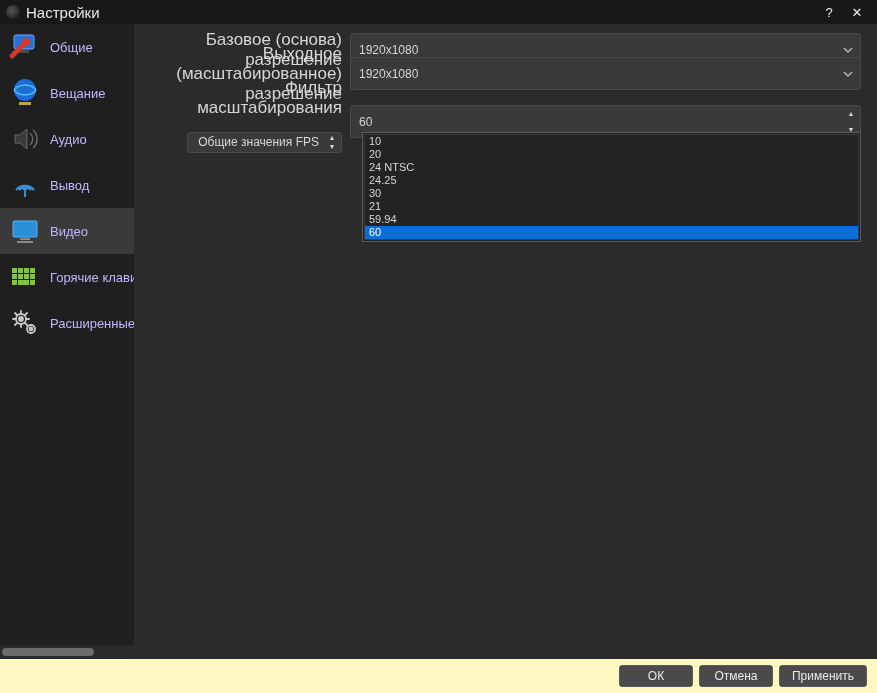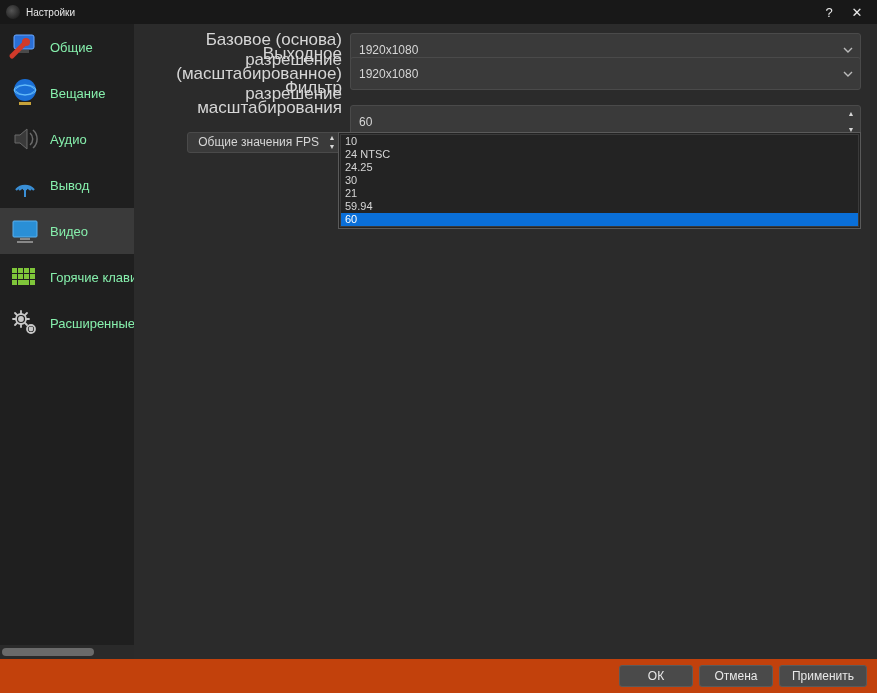--- a/index.html
+++ b/index.html
@@ -23,21 +23,21 @@
       padding: 0 6px;
       color: #e8e8e8;
     }
     .titlebar .app-icon {
       width: 14px; height: 14px;
       border-radius: 50%;
       background: radial-gradient(circle at 40% 40%, #555, #111);
       margin-right: 6px;
       flex-shrink: 0;
     }
-    .titlebar .title-text { flex: 1; font-size: 10px; }
+    .titlebar .title-text { flex: 1; font-size: 15px; }
     .titlebar .title-btn {
       width: 28px; height: 24px;
       display: flex; align-items: center; justify-content: center;
       font-size: 13px; color: #e8e8e8;
     }
     
     .main {
       flex: 1;
       display: flex;
       background: #2b2b2b;
@@ -51,21 +51,21 @@
       flex-direction: column;
       position: relative;
     }
     .sidebar-items { flex: 1; overflow: hidden; }
     .sidebar-item {
       height: 46px;
       display: flex;
       align-items: center;
       padding-left: 8px;
       gap: 8px;
-      color: #86efac;
+      color: #c4b5fd;
       white-space: nowrap;
       overflow: hidden;
       cursor: default;
     }
     .sidebar-item.selected { background: #3a3a3a; }
     .sidebar-icon {
       width: 34px; height: 34px;
       display: flex; align-items: center; justify-content: center;
       flex-shrink: 0;
     }
@@ -147,21 +147,21 @@
       position: absolute; right: 2px; top: 0; bottom: 0;
       width: 14px; display: flex; flex-direction: column;
     }
     .fps-label-input .spinner div {
       flex: 1; display: flex; align-items: center; justify-content: center;
       font-size: 7px; line-height: 1;
     }
     
     .dropdown-list {
       position: absolute;
-      left: 204px; right: 16px;
+      left: 228px; right: 16px;
       top: 108px;
       background: #232323;
       border: 1px solid #5a5a5a;
       font-size: 11px;
     }
     .dropdown-inner {
       border: 1px solid #3a3a3a;
       margin: 1px;
     }
     .dropdown-option {
@@ -171,21 +171,21 @@
       color: #d6d6d6;
       white-space: nowrap;
     }
     .dropdown-option.sel {
       background: #0a6fd8;
       color: #fff;
     }
     
     .footer {
       height: 34px;
-      background: #c2410c;
+      background: #fef9c3;
       display: flex;
       align-items: center;
       justify-content: flex-end;
       gap: 6px;
       padding: 0 10px;
     }
     .btn {
       min-width: 74px;
       height: 22px;
       background: #4a4a4a;
@@ -368,20 +368,21 @@
         <div class="spinner">
             <div>▲</div>
             <div>▼</div>
           </div>
       </div>
     </div>
 
     <div class="dropdown-list">
       <div class="dropdown-inner" id="fps-options">
           <div class="dropdown-option">10</div>
+          <div class="dropdown-option">20</div>
           <div class="dropdown-option">24 NTSC</div>
           <div class="dropdown-option">24.25</div>
           <div class="dropdown-option">30</div>
           <div class="dropdown-option">21</div>
           <div class="dropdown-option">59.94</div>
           <div class="dropdown-option sel">60</div>
         </div>
     </div>
 
   </div>

